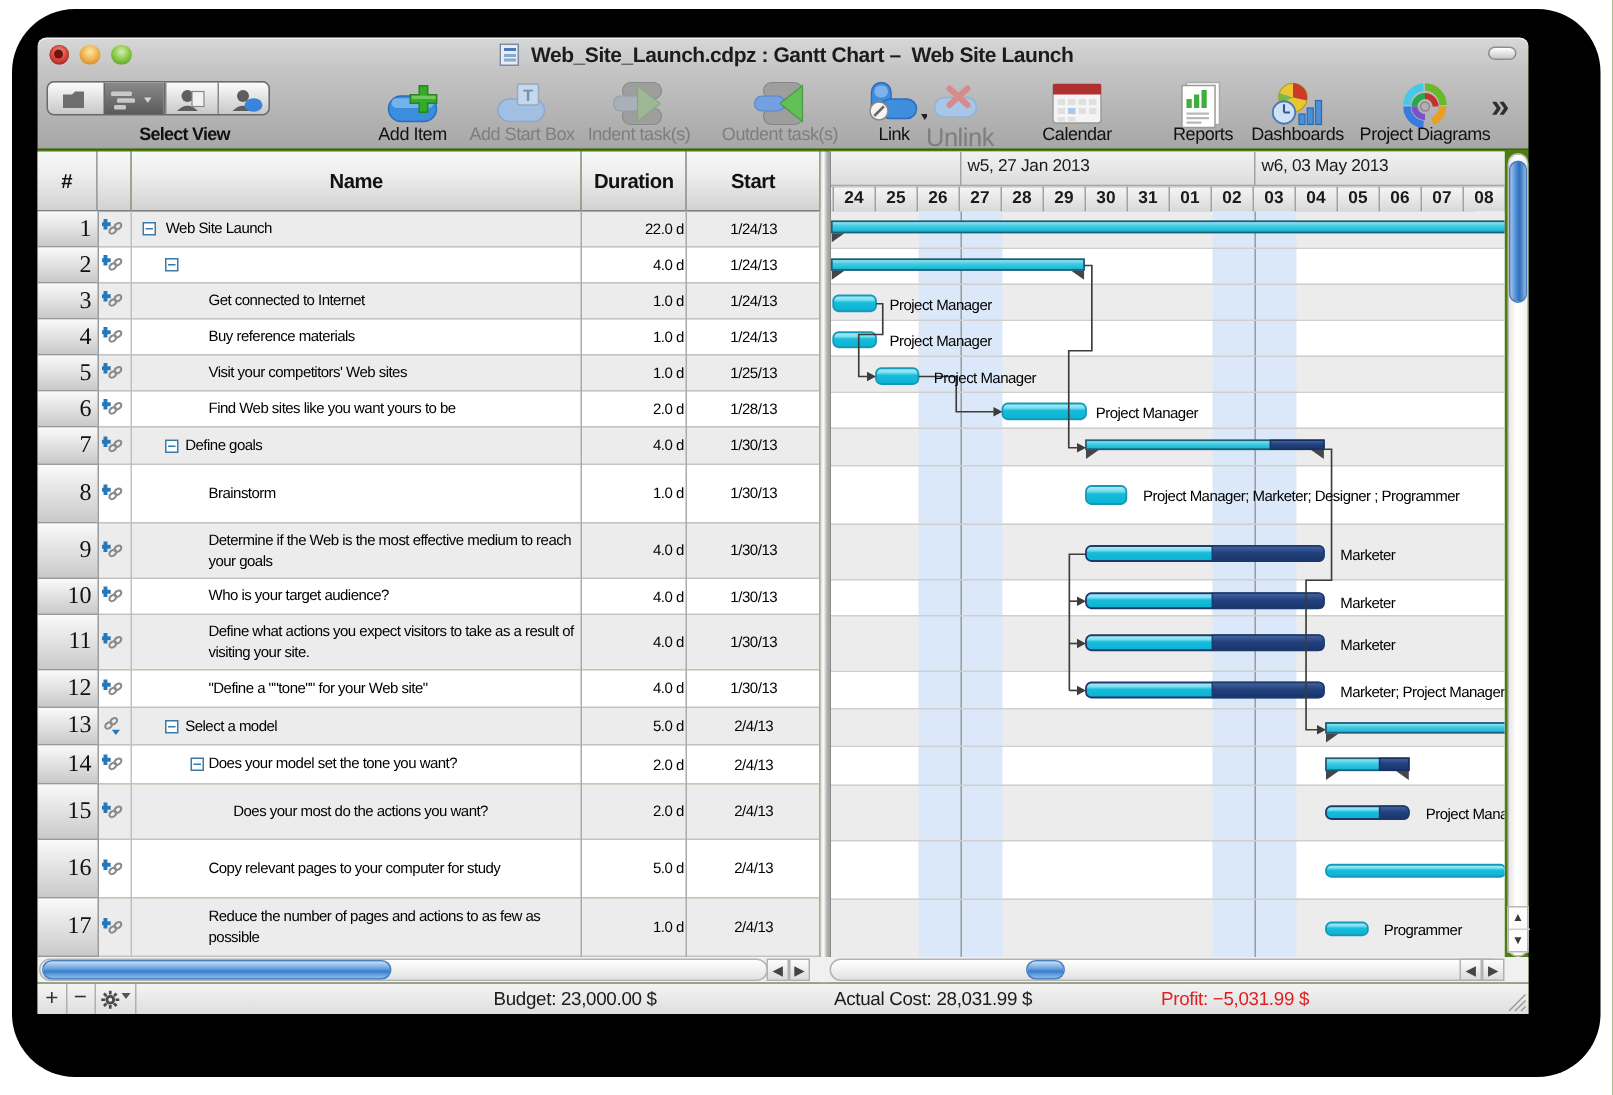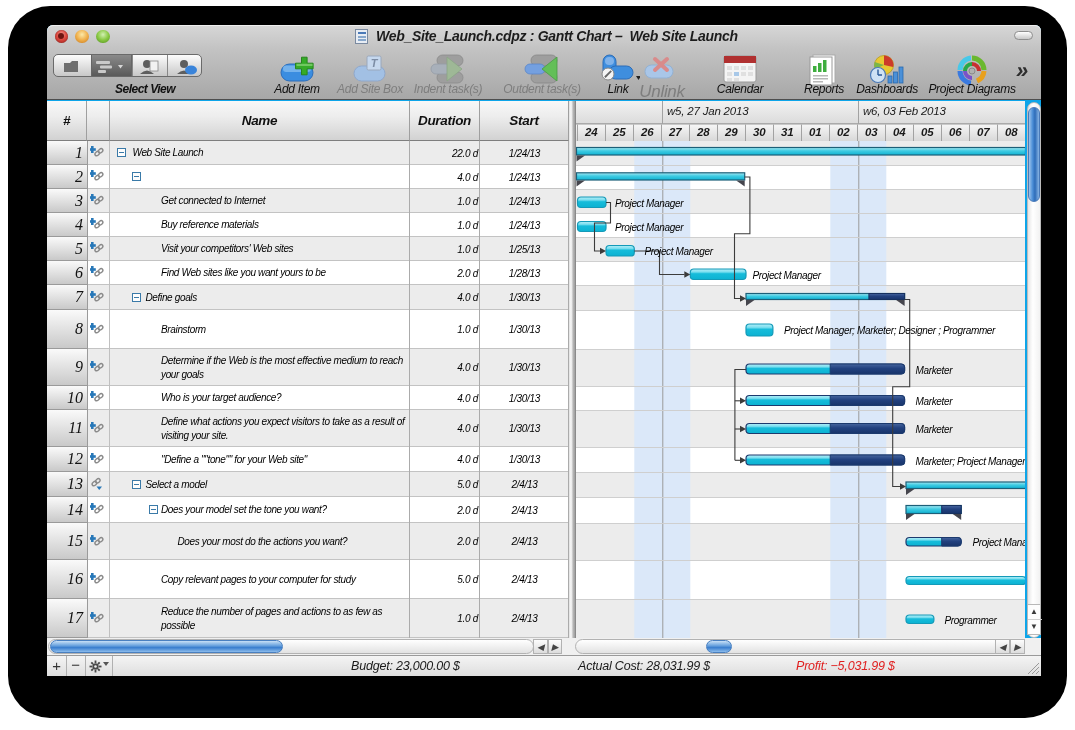--- a/index.html
+++ b/index.html
@@ -1,17 +1,17 @@
 <!DOCTYPE html>
 <html><head><meta charset="utf-8"><style>
 * { margin:0; padding:0; }
 body { width:1075px; height:730px; position:relative; background:#fff; overflow:hidden;
   font-family:"Liberation Sans", sans-serif; }
 .screen { position:absolute; left:8px; top:6px; width:1059px; height:712px; background:#000; border-radius:42px; }
-.win { position:absolute; left:47px; top:25px; width:994px; height:651px; border-radius:6px 6px 0 0; background:#0ea5e9;font-style:italic; }
+.win { position:absolute; left:25px; top:25px; width:994px; height:651px; border-radius:6px 6px 0 0; background:#4d7c0f; }
 .tbar { position:absolute; left:0; top:0; width:994px; height:75px; border-radius:6px 6px 0 0;
   background:linear-gradient(#d7d7d7, #c3c3c3 32%, #a7a7a7 100%); border-bottom:1px solid #4e4e4e; box-sizing:border-box;
   box-shadow:inset 0 1px 0 #efefef; }
 .tl { position:absolute; top:4.5px; width:13.5px; height:13.5px; border-radius:50%; }
 .hdrcell { position:absolute; top:76px; height:40px; background:linear-gradient(#f8f8f8, #ededed 40%, #d2d2d2);
   border-right:1px solid #9f9f9f; border-bottom:1px solid #7e7e7e; box-sizing:border-box;
   display:flex; align-items:center; justify-content:center; font-weight:bold; font-size:13.5px; letter-spacing:-0.3px; color:#111; }
 .numcell { position:absolute; left:0; width:40px; background:linear-gradient(#fafafa, #c9c9c9);
   border-bottom:1px solid #9a9a9a; display:flex; align-items:center; justify-content:flex-end; }
 .numcell span { font-family:"Liberation Serif", serif; font-size:16px; color:#111; margin-right:4px; }
@@ -66,21 +66,21 @@
           <rect x="6" y="11.5" width="28" height="6.5" rx="3.2" fill="#74b2ec"></rect>
           <path d="M24.5 3.2 h5.6 v6 h6 v5.6 h-6 v6 h-5.6 v-6 h-6 v-5.6 h6 Z" fill="#35ab28" stroke="#27851c" stroke-width="1"></path>
           <rect x="19.5" y="9.8" width="16" height="2.2" fill="#7fd06f" opacity="0.8"></rect>
         </svg></div>
       <div style="position:absolute;left:250px;top:57px;transform:translateX(-50%);font-size:12px;letter-spacing:-0.3px;color:#111;white-space:nowrap;">Add Item</div>
       <div style="position:absolute;left:323px;top:29px;transform:translateX(-50%);"><svg width="40" height="30" viewBox="0 0 40 30">
           <rect x="4" y="12" width="31" height="15" rx="7.5" fill="#a2c0e4" stroke="#8fa8cc" stroke-width="1"></rect>
           <rect x="17" y="2" width="14" height="14" rx="1.5" fill="#c6d8ee" stroke="#9aa8bc" stroke-width="1"></rect>
           <text x="24" y="13" font-size="11" text-anchor="middle" fill="#7d8da5" font-weight="bold">T</text>
         </svg></div>
-      <div style="position:absolute;left:323px;top:57px;transform:translateX(-50%);font-size:12px;letter-spacing:-0.3px;color:#7e7e7e;white-space:nowrap;">Add Site Box</div>
+      <div style="position:absolute;left:323px;top:57px;transform:translateX(-50%);font-size:12px;letter-spacing:-0.3px;color:#7e7e7e;white-space:nowrap;">Add Start Box</div>
       <div style="position:absolute;left:401px;top:29px;transform:translateX(-50%);"><svg width="38" height="30" viewBox="0 0 38 30">
           <rect x="8" y="1" width="26" height="11" rx="5.5" fill="#9e9e9e" stroke="#8a8a8a" stroke-width="0.8"></rect>
           <rect x="8" y="18" width="26" height="11" rx="5.5" fill="#9e9e9e" stroke="#8a8a8a" stroke-width="0.8"></rect>
           <rect x="2" y="10" width="20" height="10" rx="5" fill="#a8b0ba" stroke="#949ca6" stroke-width="0.8"></rect>
           <path d="M18 3 L18 27 L33 15 Z" fill="#9eb896" stroke="#8aa486" stroke-width="0.8"></path>
         </svg></div>
       <div style="position:absolute;left:401px;top:57px;transform:translateX(-50%);font-size:12px;letter-spacing:-0.3px;color:#7e7e7e;white-space:nowrap;">Indent task(s)</div>
       <div style="position:absolute;left:495px;top:29px;transform:translateX(-50%);"><svg width="38" height="30" viewBox="0 0 38 30">
           <rect x="8" y="1" width="26" height="11" rx="5.5" fill="#9e9e9e" stroke="#868686" stroke-width="0.8"></rect>
           <rect x="8" y="18" width="26" height="11" rx="5.5" fill="#9e9e9e" stroke="#868686" stroke-width="0.8"></rect>
@@ -451,21 +451,21 @@
   <div style="position:absolute;left:521px;top:116px;width:1px;height:497px;background:#ababab;"></div>
 
   <div style="position:absolute;left:522px;top:76px;width:5.5px;height:554px;background:linear-gradient(90deg,#e0e0e0,#fafafa 35%,#b6b6b6 70%,#9e9e9e);"></div>
 
   <div style="position:absolute;left:527.5px;top:76px;width:449.5px;height:537px;overflow:hidden;background:#fff;border-left:1px solid #8a8a8a;box-sizing:content-box;">
 
     <div style="position:absolute;left:0;top:0;width:450px;height:23px;background:linear-gradient(#f2f2f2,#dcdcdc);border-bottom:1px solid #aaa;box-sizing:border-box;">
       <div style="position:absolute;left:86.3px;top:0;width:1px;height:23px;background:#a2a2a2;"></div>
       <div style="position:absolute;left:282.3px;top:0;width:1px;height:23px;background:#a2a2a2;"></div>
       <div style="position:absolute;left:91.5px;top:4px;font-size:11.5px;letter-spacing:-0.2px;color:#1a1a1a;">w5, 27 Jan 2013</div>
-      <div style="position:absolute;left:287.5px;top:4px;font-size:11.5px;letter-spacing:-0.2px;color:#1a1a1a;">w6, 03 Feb 2013</div>
+      <div style="position:absolute;left:287.5px;top:4px;font-size:11.5px;letter-spacing:-0.2px;color:#1a1a1a;">w6, 03 May 2013</div>
     </div>
 
     <div style="position:absolute;left:0;top:23px;width:430px;height:17px;background:#e2e2e2;border-bottom:1px solid #9a9a9a;box-sizing:border-box;">
         <div class="dc" style="left:0px;width:2px;"></div>
         <div class="dc" style="left:2.3px;width:28px;">24</div>
         <div class="dc" style="left:30.3px;width:28px;">25</div>
         <div class="dc" style="left:58.3px;width:28px;">26</div>
         <div class="dc" style="left:86.3px;width:28px;">27</div>
         <div class="dc" style="left:114.3px;width:28px;">28</div>
         <div class="dc" style="left:142.3px;width:28px;">29</div>

